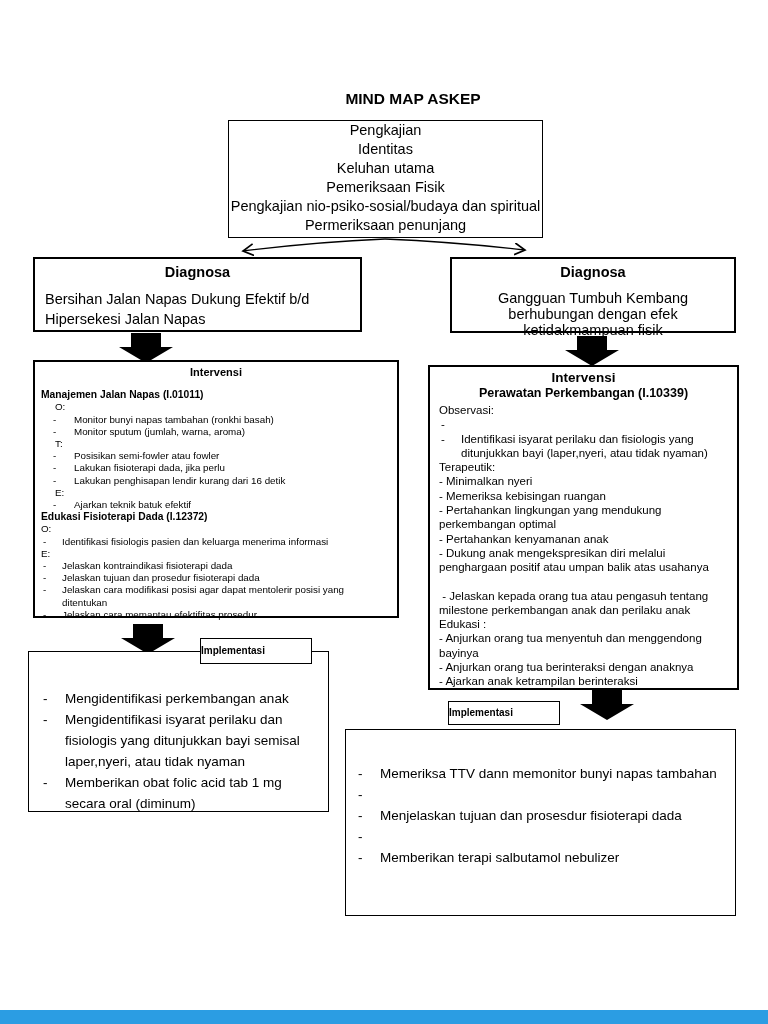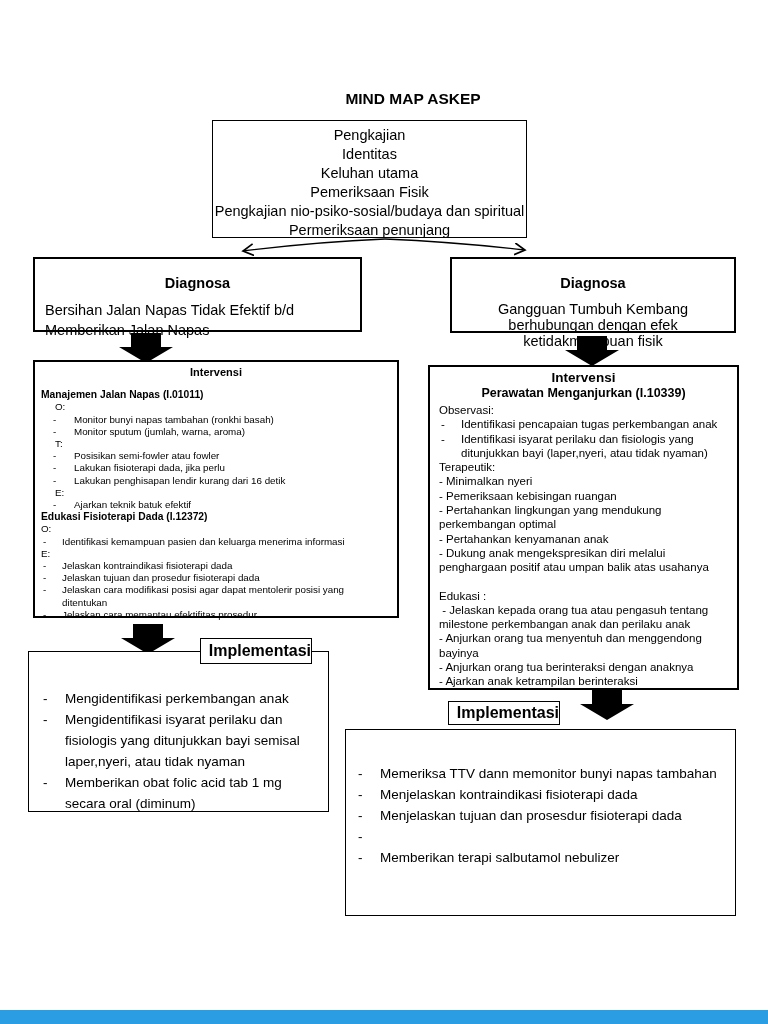--- a/index.html
+++ b/index.html
@@ -5,26 +5,26 @@
   html,body{margin:0;padding:0;background:#fff;}
   .page{position:relative;width:768px;height:1024px;background:#ffffff;overflow:hidden;
         font-family:Liberation Sans, sans-serif;color:#000;}
   .abs{position:absolute;}
   .box{border:1.5px solid #000;background:#fff;box-sizing:border-box;}
   .b2{border-width:2px;}
 
   .title{left:283px;top:90px;width:260px;text-align:center;
          font-weight:bold;font-size:15.5px;}
 
-  .assess{left:212px;top:120px;width:315px;height:118px;
-          font-size:14.5px;line-height:18.9px;text-align:center;padding-top:5px;}
+  .assess{left:228px;top:120px;width:315px;height:118px;
+          font-size:14.5px;line-height:18.9px;text-align:center;}
 
   .branch-svg{left:230px;top:236px;}
 
-  .diag{padding-top:16px;}
+  .diag{padding-top:5px;}
   .diag-title{text-align:center;font-weight:bold;font-size:14.5px;}
   .diag-l{left:33px;top:257px;width:329px;height:75px;}
   .diag-l .diag-body{margin:9px 10px 0 10px;font-size:14.5px;line-height:20px;}
   .diag-r{left:450px;top:257px;width:286px;height:76px;}
   .diag-r .diag-body{margin:10px 6px 0 6px;font-size:14.5px;line-height:16px;text-align:center;}
 
   .fat{width:54px;}
   .fat .shaft{width:30px;height:14px;background:#000;margin:0 auto;}
   .fat .head{width:0;height:0;border-left:27px solid transparent;
              border-right:27px solid transparent;border-top:16px solid #000;}
@@ -46,21 +46,21 @@
   .iv-l .bullet0 .dash{flex:none;width:19px;}
 
   .iv-r{left:428px;top:365px;width:311px;height:325px;padding:3px 9px;
         font-size:11.5px;line-height:14.3px;}
   .iv-r .iv-head{text-align:center;font-weight:bold;font-size:13.5px;line-height:16px;}
   .iv-r .iv-sub{text-align:center;font-weight:bold;font-size:12.5px;line-height:15px;margin-bottom:2px;}
   .iv-r .bullet{display:flex;}
   .iv-r .bullet .dash{flex:none;width:20px;padding-left:2px;}
   .iv-r .spacer{height:14px;}
 
-  .impl-label{font-weight:bold;font-size:16px;text-align:right;z-index:3;}
+  .impl-label{font-weight:bold;font-size:10px;text-align:left;z-index:3;}
   .impl-label-l{left:200px;top:638px;width:112px;height:26px;line-height:23px;}
   .impl-label-r{left:448px;top:701px;width:112px;height:24px;line-height:21px;}
 
   .imp{font-size:13.5px;line-height:21px;}
   .imp .ibullet{display:flex;}
   .imp .ibullet .dash{flex:none;width:22px;padding-left:2px;}
   .imp-l{left:28px;top:651px;width:301px;height:161px;padding:36px 8px 0 12px;}
   .imp-r{left:345px;top:729px;width:391px;height:187px;padding:33px 8px 0 10px;}
 
   .footer-bar{left:0;top:1010px;width:768px;height:14px;}
@@ -84,21 +84,21 @@
       <marker id="ah" markerWidth="11" markerHeight="11" refX="8" refY="4.5" orient="auto">
         <path d="M0,0 L8,4.5 L0,9" fill="none" stroke="#000" stroke-width="1.3"></path>
       </marker>
     </defs>
     <path d="M155,3 Q85,6 13,15" fill="none" stroke="#000" stroke-width="1.3" marker-end="url(#ah)"></path>
     <path d="M155,3 Q225,6 295,14" fill="none" stroke="#000" stroke-width="1.3" marker-end="url(#ah)"></path>
   </svg>
 
   <div class="abs box b2 diag diag-l">
     <div class="diag-title">Diagnosa</div>
-    <div class="diag-body">Bersihan Jalan Napas Tidak Efektif b/d Memberikan Jalan Napas</div>
+    <div class="diag-body">Bersihan Jalan Napas Dukung Efektif b/d Hipersekesi Jalan Napas</div>
   </div>
 
   <div class="abs box b2 diag diag-r">
     <div class="diag-title">Diagnosa</div>
     <div class="diag-body">Gangguan Tumbuh Kembang berhubungan dengan efek ketidakmampuan fisik</div>
   </div>
 
   <div class="abs fat fa1">
     <div class="shaft"></div>
     <div class="head"></div>
@@ -116,45 +116,45 @@
         <div class="ln bullet"><span class="dash">-</span><span class="btx">Monitor bunyi napas tambahan (ronkhi basah)</span></div>
         <div class="ln bullet"><span class="dash">-</span><span class="btx">Monitor sputum (jumlah, warna, aroma)</span></div>
         <div class="ln label">T:</div>
         <div class="ln bullet"><span class="dash">-</span><span class="btx">Posisikan semi-fowler atau fowler</span></div>
         <div class="ln bullet"><span class="dash">-</span><span class="btx">Lakukan fisioterapi dada, jika perlu</span></div>
         <div class="ln bullet"><span class="dash">-</span><span class="btx">Lakukan penghisapan lendir kurang dari 16 detik</span></div>
         <div class="ln label">E:</div>
         <div class="ln bullet"><span class="dash">-</span><span class="btx">Ajarkan teknik batuk efektif</span></div>
         <div class="ln h-bold">Edukasi Fisioterapi Dada (I.12372)</div>
         <div class="ln label0">O:</div>
-        <div class="ln bullet0"><span class="dash">-</span><span class="btx">Identifikasi kemampuan pasien dan keluarga menerima informasi</span></div>
+        <div class="ln bullet0"><span class="dash">-</span><span class="btx">Identifikasi fisiologis pasien dan keluarga menerima informasi</span></div>
         <div class="ln label0">E:</div>
         <div class="ln bullet0"><span class="dash">-</span><span class="btx">Jelaskan kontraindikasi fisioterapi dada</span></div>
         <div class="ln bullet0"><span class="dash">-</span><span class="btx">Jelaskan tujuan dan prosedur fisioterapi dada</span></div>
         <div class="ln bullet0"><span class="dash">-</span><span class="btx">Jelaskan cara modifikasi posisi agar dapat mentolerir posisi yang ditentukan</span></div>
         <div class="ln bullet0"><span class="dash">-</span><span class="btx">Jelaskan cara memantau efektifitas prosedur</span></div>
       </div>
   </div>
 
   <div class="abs box b2 iv-r">
     <div class="iv-head">Intervensi</div>
-    <div class="iv-sub">Perawatan Menganjurkan (I.10339)</div>
+    <div class="iv-sub">Perawatan Perkembangan (I.10339)</div>
     <div>
         <div class="ln plain">Observasi:</div>
-        <div class="ln bullet"><span class="dash">-</span><span class="btx">Identifikasi pencapaian tugas perkembangan anak</span></div>
+        <div class="ln bullet"><span class="dash">-</span></div>
         <div class="ln bullet"><span class="dash">-</span><span class="btx">Identifikasi isyarat perilaku dan fisiologis yang ditunjukkan bayi (laper,nyeri, atau tidak nyaman)</span></div>
         <div class="ln plain">Terapeutik:</div>
         <div class="ln plain">- Minimalkan nyeri</div>
-        <div class="ln plain">- Pemeriksaan kebisingan ruangan</div>
+        <div class="ln plain">- Memeriksa kebisingan ruangan</div>
         <div class="ln plain">- Pertahankan lingkungan yang mendukung perkembangan optimal</div>
         <div class="ln plain">- Pertahankan kenyamanan anak</div>
         <div class="ln plain">- Dukung anak mengekspresikan diri melalui penghargaan positif atau umpan balik atas usahanya</div>
         <div class="ln spacer">&nbsp;</div>
+        <div class="ln plain"> - Jelaskan kepada orang tua atau pengasuh tentang milestone perkembangan anak dan perilaku anak</div>
         <div class="ln plain">Edukasi :</div>
-        <div class="ln plain"> - Jelaskan kepada orang tua atau pengasuh tentang milestone perkembangan anak dan perilaku anak</div>
         <div class="ln plain">- Anjurkan orang tua menyentuh dan menggendong bayinya</div>
         <div class="ln plain">- Anjurkan orang tua berinteraksi dengan anaknya</div>
         <div class="ln plain">- Ajarkan anak ketrampilan berinteraksi</div>
       </div>
   </div>
 
   <div class="abs fat fa3">
     <div class="shaft"></div>
     <div class="head"></div>
   </div>
@@ -166,21 +166,21 @@
   <div class="abs box impl-label impl-label-l">Implementasi</div>
   <div class="abs box imp imp-l">
       <div class="ln ibullet"><span class="dash">-</span><span class="btx">Mengidentifikasi perkembangan anak</span></div>
       <div class="ln ibullet"><span class="dash">-</span><span class="btx">Mengidentifikasi isyarat perilaku dan fisiologis yang ditunjukkan bayi semisal laper,nyeri, atau tidak nyaman</span></div>
       <div class="ln ibullet"><span class="dash">-</span><span class="btx">Memberikan obat folic acid tab 1 mg secara oral (diminum)</span></div>
     </div>
 
   <div class="abs box impl-label impl-label-r">Implementasi</div>
   <div class="abs box imp imp-r">
       <div class="ln ibullet"><span class="dash">-</span><span class="btx">Memeriksa TTV dann memonitor bunyi napas tambahan</span></div>
-      <div class="ln ibullet"><span class="dash">-</span><span class="btx">Menjelaskan kontraindikasi fisioterapi dada</span></div>
+      <div class="ln ibullet"><span class="dash">-</span></div>
       <div class="ln ibullet"><span class="dash">-</span><span class="btx">Menjelaskan tujuan dan prosesdur fisioterapi dada</span></div>
       <div class="ln ibullet"><span class="dash">-</span></div>
       <div class="ln ibullet"><span class="dash">-</span><span class="btx">Memberikan terapi salbutamol nebulizer</span></div>
     </div>
 
   <div class="abs footer-bar" style="background: rgb(43, 157, 227);"></div>
 
 </div>
 
 </body></html>

